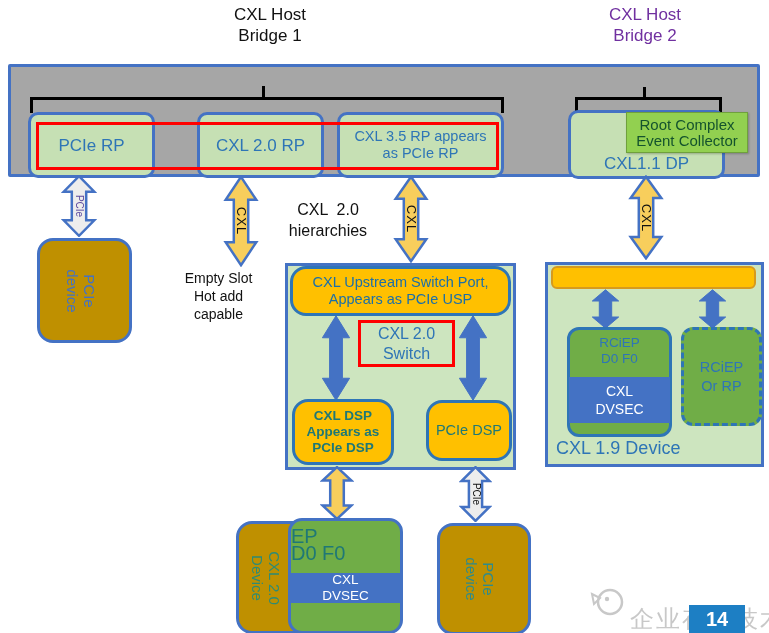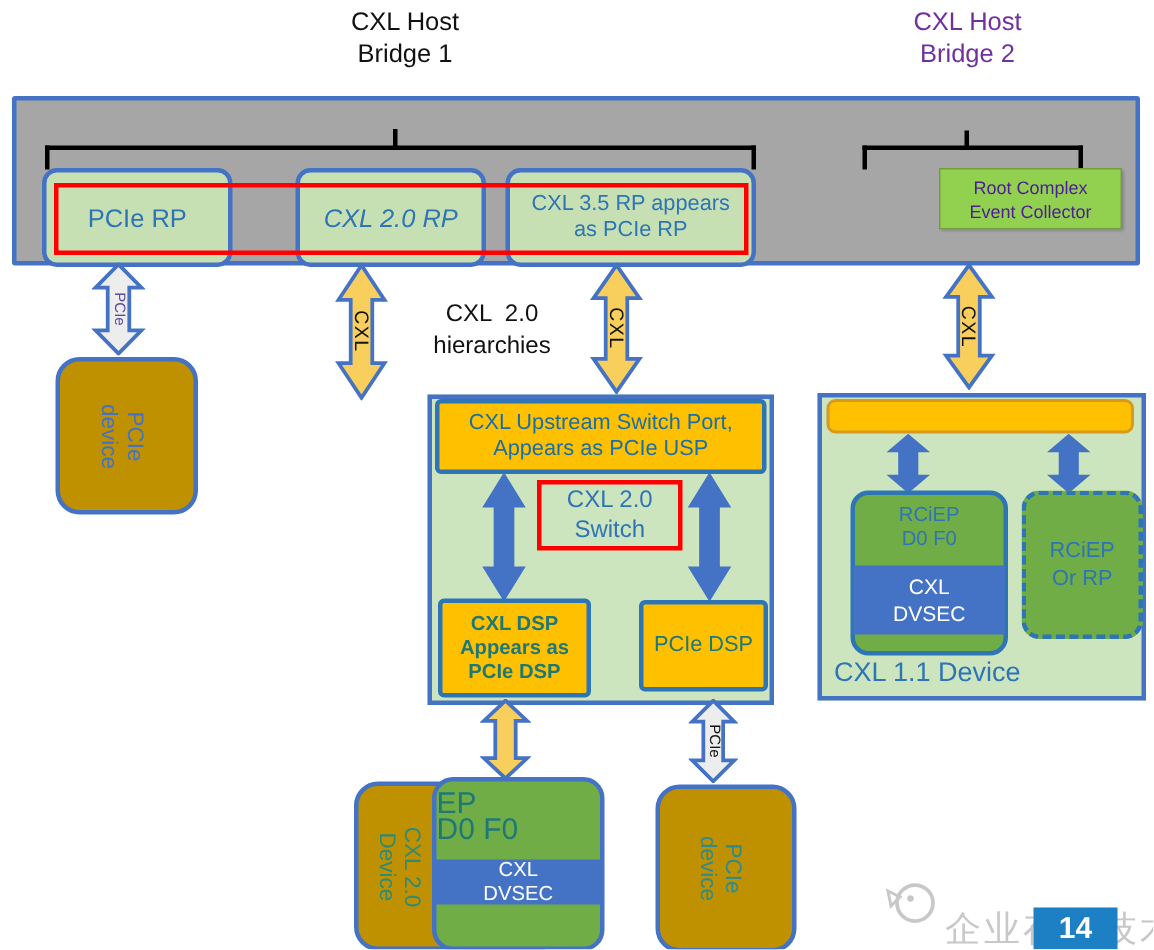--- a/index.html
+++ b/index.html
@@ -26,22 +26,22 @@
   .gbox {
     background:#C6E0B4; border:3px solid #4472C4; border-radius:10px;
     color:#2E75B6; font-size:17px; line-height:19px;justify-content:center;
   }
   .gbox.small { font-size:14.5px; line-height:17px; }
 
   .red-rect { border:3px solid #FF0000; background:transparent; z-index:6; }
 
   
   .rcec {
-    background:#92D050; border:1px solid #6FA03C; color:#4c1d95;
-    font-size:12px; line-height:16px; z-index:5;
+    background:#92D050; border:1px solid #6FA03C; color:#14532d;
+    font-size:15px; line-height:16px; z-index:5;
     box-shadow:1px 1px 2px rgba(0,0,0,0.25);
   }
 
   
   .arrow { position:absolute; }
   .arrow svg { width:100%; height:100%; display:block; }
   .alabel {
     position:absolute; left:50%; top:50%;
     transform:translate(-50%,-50%) rotate(90deg);
     font-size:13px; color:#111; letter-spacing:1px; white-space:nowrap;
@@ -57,21 +57,21 @@
     position:absolute; top:50%;
     transform:translate(-50%,-50%) rotate(90deg);
     white-space:pre; text-align:center;
     font-size:15px; line-height:17px;
   }
 
   
   .green-panel { background:#CDE5BF; border:3px solid #4472C4; }
 
   .ybox {
-    background:#FFC000; border:3px solid #2E75B6; border-radius:4px;
+    background:#FFC000; border:3px solid #2E75B6; border-radius:16px;
     font-size:14.5px; line-height:17px;
   }
   .teal-text  { color:#1F7876; }
   .blue-text  { color:#2E75B6; }
   .uspblue    { color:#1B6FA8; }
 
   .greenbox { background:#70AD47; border:3px solid #4472C4; border-radius:14px; }
   .greenbox-blueborder { background:#70AD47; border:3px solid #2E75B6; border-radius:12px; }
   .greenbox-dashed { background:#70AD47; border:3px dashed #2E75B6; border-radius:12px; }
   .dvsec-band { background:#4472C4; color:#fff; font-size:13.5px; line-height:16px; }
@@ -102,28 +102,31 @@
   <div class="abs gray-panel" style="left:8px; top:64px; width:746px; height:107px;"></div>
 
   <div class="abs bracket" style="left:30px; top:97px; width:468px;"></div>
   <div class="abs bracket-tick" style="left:262px; top:86px; height:12px;"></div>
   <div class="abs bracket" style="left:575px; top:97px; width:141px;"></div>
   <div class="abs bracket-tick" style="left:643px; top:87px; height:11px;"></div>
 
   <div class="abs gbox center-flex" style="left:28px; top:112px; width:121px; height:60px;">
     <span class="pre">PCIe RP</span>
   </div>
-  <div class="abs gbox center-flex" style="left:197px; top:112px; width:121px; height:60px;font-style:italic;">
+  <div class="abs gbox center-flex" style="left:197px; top:112px; width:121px; height:60px;">
     <span class="pre">CXL 2.0 RP</span>
   </div>
   <div class="abs gbox small center-flex" style="left:337px; top:112px; width:161px; height:60px;">
     <span class="pre">CXL 3.5 RP appears
 as PCIe RP</span>
   </div>
 
+  <div class="abs gbox" style="left:568px; top:110px; width:151px; height:63px;">
+    <div style="position:absolute; left:0; right:0; bottom:3px; text-align:center;" class="pre">CXL1.1 DP</div>
+  </div>
   <div class="abs rcec center-flex pre" style="left:626px; top:112px; width:120px; height:39px;">Root Complex
 Event Collector</div>
 
   <div class="abs red-rect" style="left:36px; top:122px; width:457px; height:42px;"></div>
 
   <div class="arrow" style="left:61px; top:175px; width:36px; height:62px;">
     <svg viewBox="0 0 40 100" preserveAspectRatio="none">
       <path d="M20 2 L37 27 L28 27 L28 73 L37 73 L20 98 L3 73 L12 73 L12 27 L3 27 Z" fill="#EDEDED" stroke="#4472C4" stroke-width="2.5" vector-effect="non-scaling-stroke"></path>
     </svg>
     <span class="alabel tiny purple">PCIe</span>
@@ -148,20 +151,23 @@
       <path d="M20 2 L37 27 L28 27 L28 73 L37 73 L20 98 L3 73 L12 73 L12 27 L3 27 Z" fill="#F8CE5C" stroke="#4472C4" stroke-width="2.5" vector-effect="non-scaling-stroke"></path>
     </svg>
     <span class="alabel">CXL</span>
   </div>
 
   <div class="abs olive" style="left:37px; top:238px; width:89px; height:99px;">
     <span class="rotlabel" style="left:46%; color:#4472C4;">PCIe
 device</span>
   </div>
 
+  <div class="abs note" style="left:156px; top:269px; width:125px;">Empty Slot
+Hot add
+capable</div>
   <div class="abs big-note" style="left:273px; top:199px; width:110px;">CXL  2.0
 hierarchies</div>
 
   <div class="abs green-panel" style="left:285px; top:263px; width:225px; height:201px;"></div>
 
   <div class="abs ybox uspblue center-flex pre" style="left:290px; top:266px; width:215px; height:44px;">CXL Upstream Switch Port,
 Appears as PCIe USP</div>
 
   <div class="arrow" style="left:320px; top:314px; width:32px; height:88px;">
     <svg viewBox="0 0 40 100" preserveAspectRatio="none">
@@ -227,21 +233,21 @@
   <div class="abs greenbox-blueborder" style="left:567px; top:327px; width:99px; height:104px;">
     <div class="pre blue-text" style="position:absolute; top:5px; left:0; right:0; text-align:center; font-size:13.5px; line-height:16px;">RCiEP
 D0 F0</div>
     <div class="dvsec-band center-flex pre" style="position:absolute; left:-1px; right:-1px; top:47px; height:46px; font-size:14px; line-height:18px;">CXL
 DVSEC</div>
   </div>
 
   <div class="abs greenbox-dashed center-flex pre blue-text" style="left:681px; top:327px; width:75px; height:93px; font-size:14.5px; line-height:19px;">RCiEP
 Or RP</div>
 
-  <div class="abs cxl11-label" style="left:556px; top:438px;">CXL 1.1 Device</div>
+  <div class="abs cxl11-label" style="left:556px; top:438px;">CXL 1.9 Device</div>
 
   <svg class="abs" style="left:590px; top:584px;" width="36" height="34" viewBox="0 0 36 34">
     <circle cx="20" cy="18" r="12" fill="none" stroke="#C8C8C8" stroke-width="2.5"></circle>
     <circle cx="17" cy="15" r="2.2" fill="#C8C8C8"></circle>
     <path d="M2 10 L10 14 L4 20 Z" fill="none" stroke="#C8C8C8" stroke-width="2"></path>
   </svg>
   <div class="abs watermark-text" style="left:630px; top:587px;">企业存储技术</div>
   <div class="abs page-badge" style="left:689px; top:605px; width:56px; height:28px;">14</div>
 
 </div>

